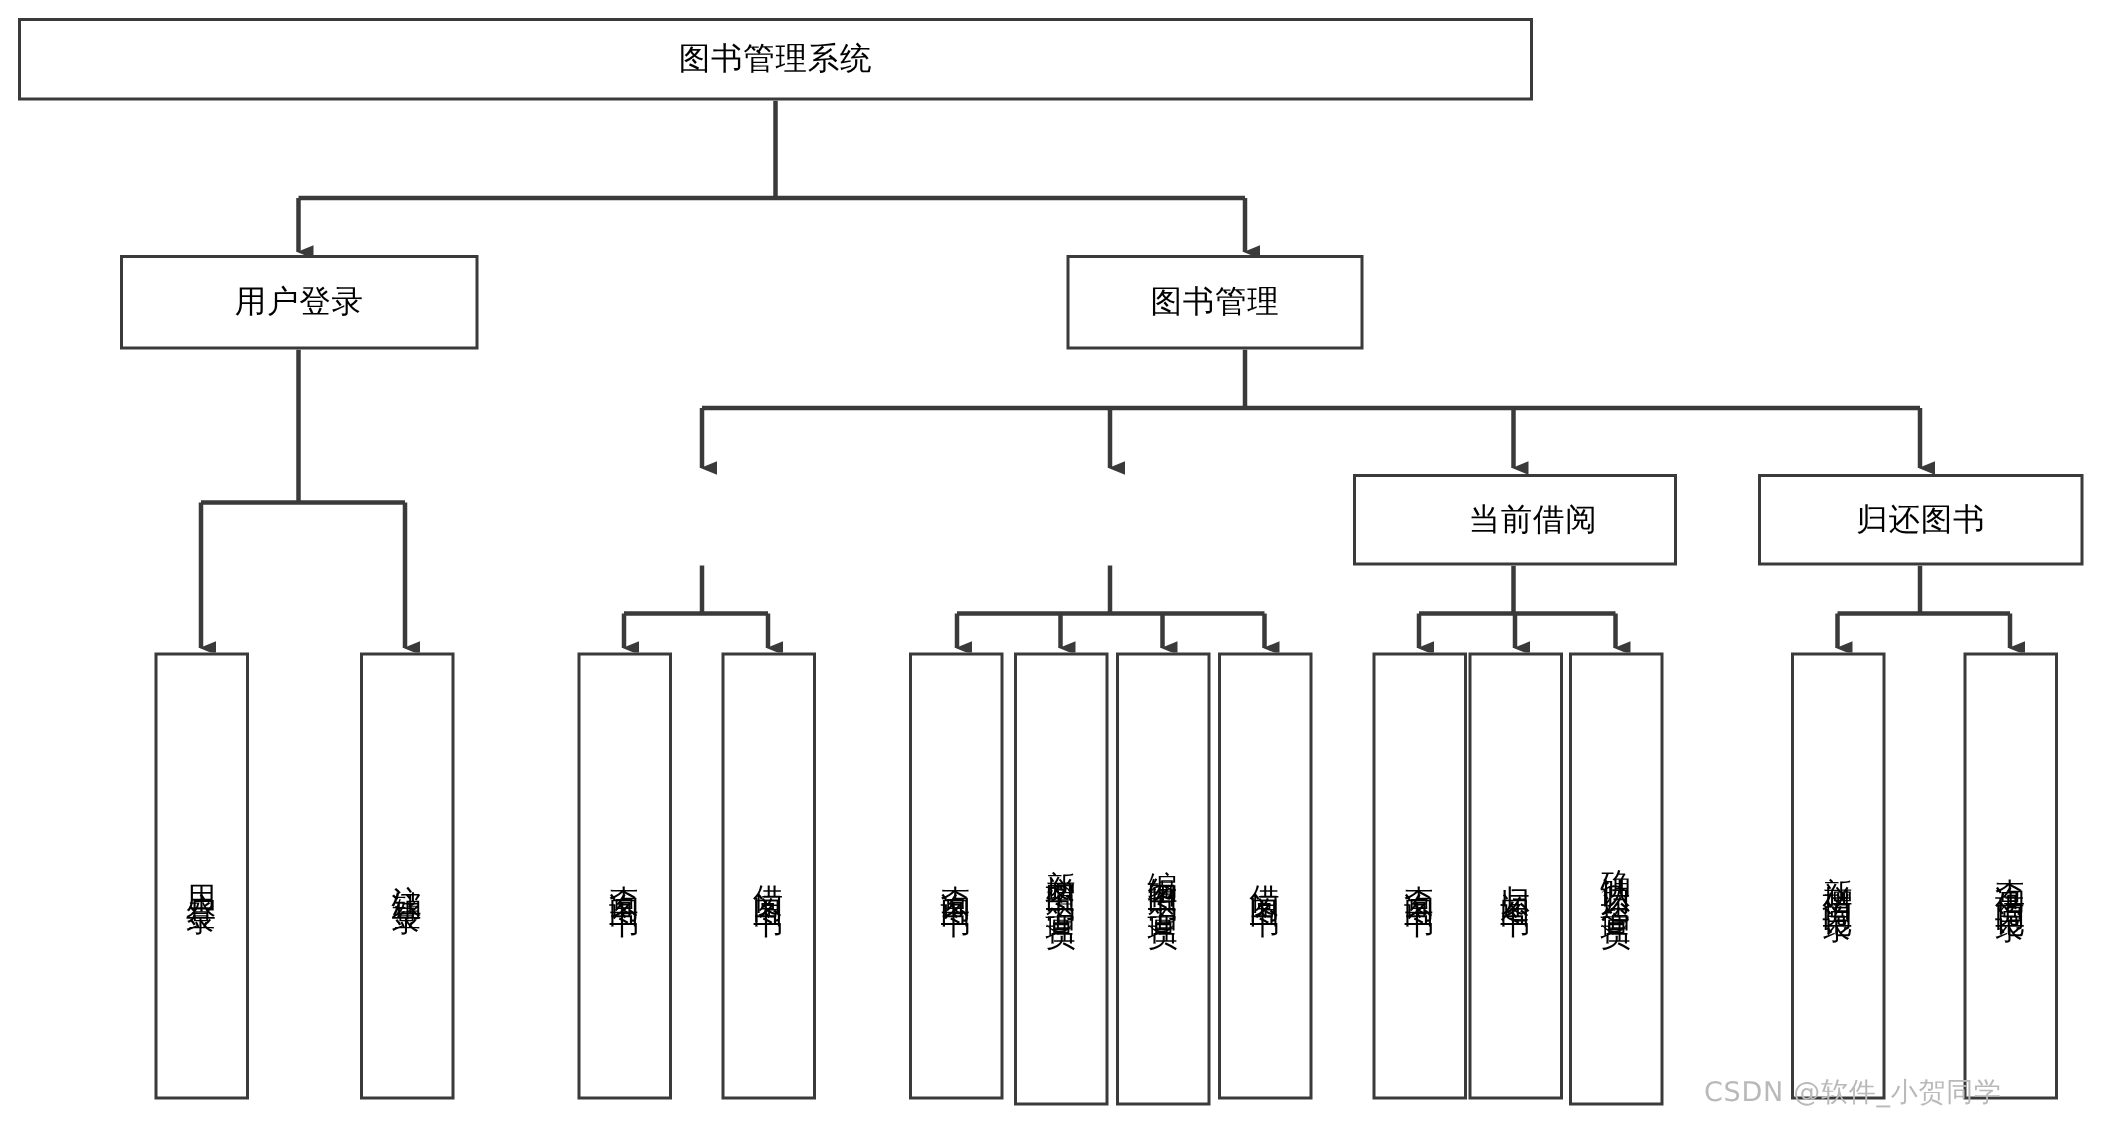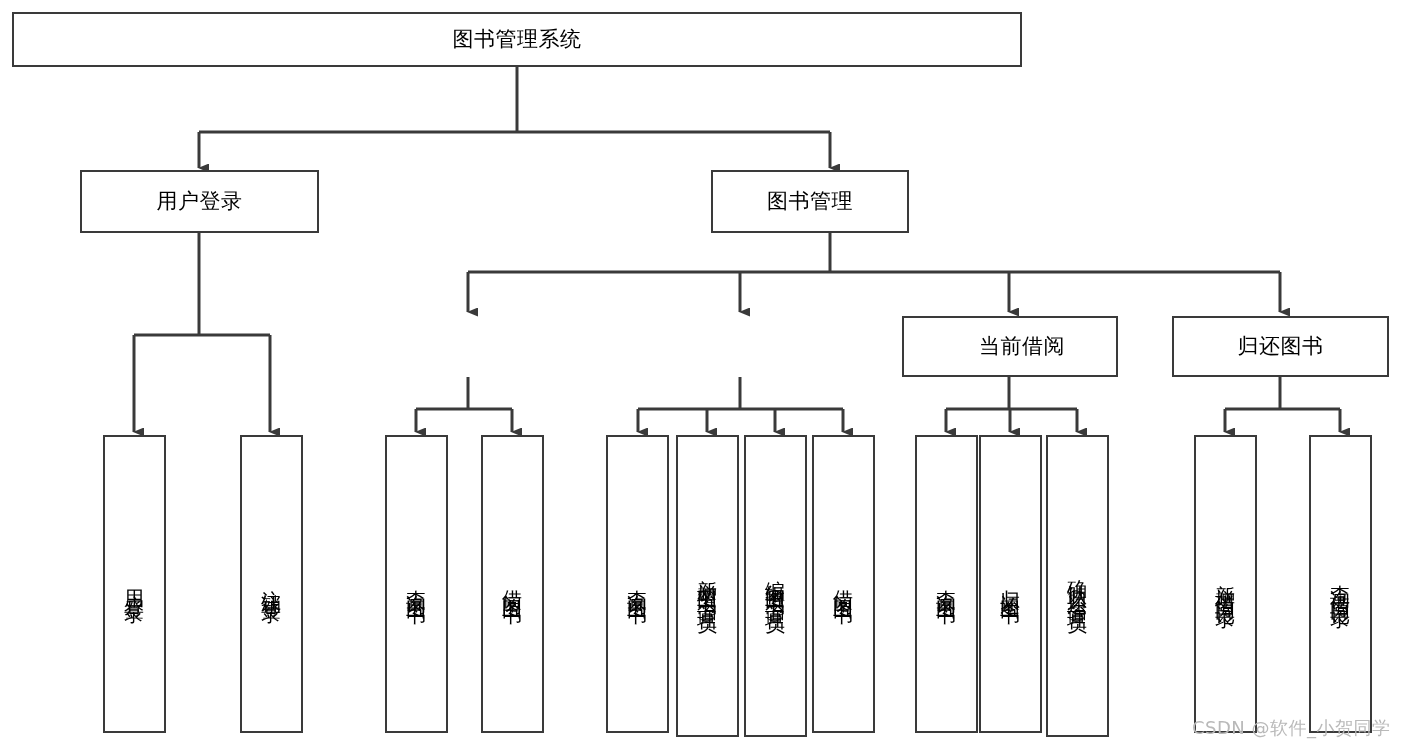--- a/index.html
+++ b/index.html
@@ -174,15 +174,15 @@
     <span class="node-label">确认归还（管理员）</span>
   </div>
 
   <div class="node vertical" style="left:1194px; top:435px; width:63px; height:298px;">
     <span class="node-label">新增借阅记录</span>
   </div>
   <div class="node vertical" style="left:1309px; top:435px; width:63px; height:298px;">
     <span class="node-label">查询借阅记录</span>
   </div>
 
-  <div class="watermark" style="left:1192px; top:716px;">CSDN @软件_小贺同学</div>
+  <div class="watermark" style="left:1136px; top:716px;">CSDN @软件_小贺同学</div>
 
 </div>
 
 </body></html>

